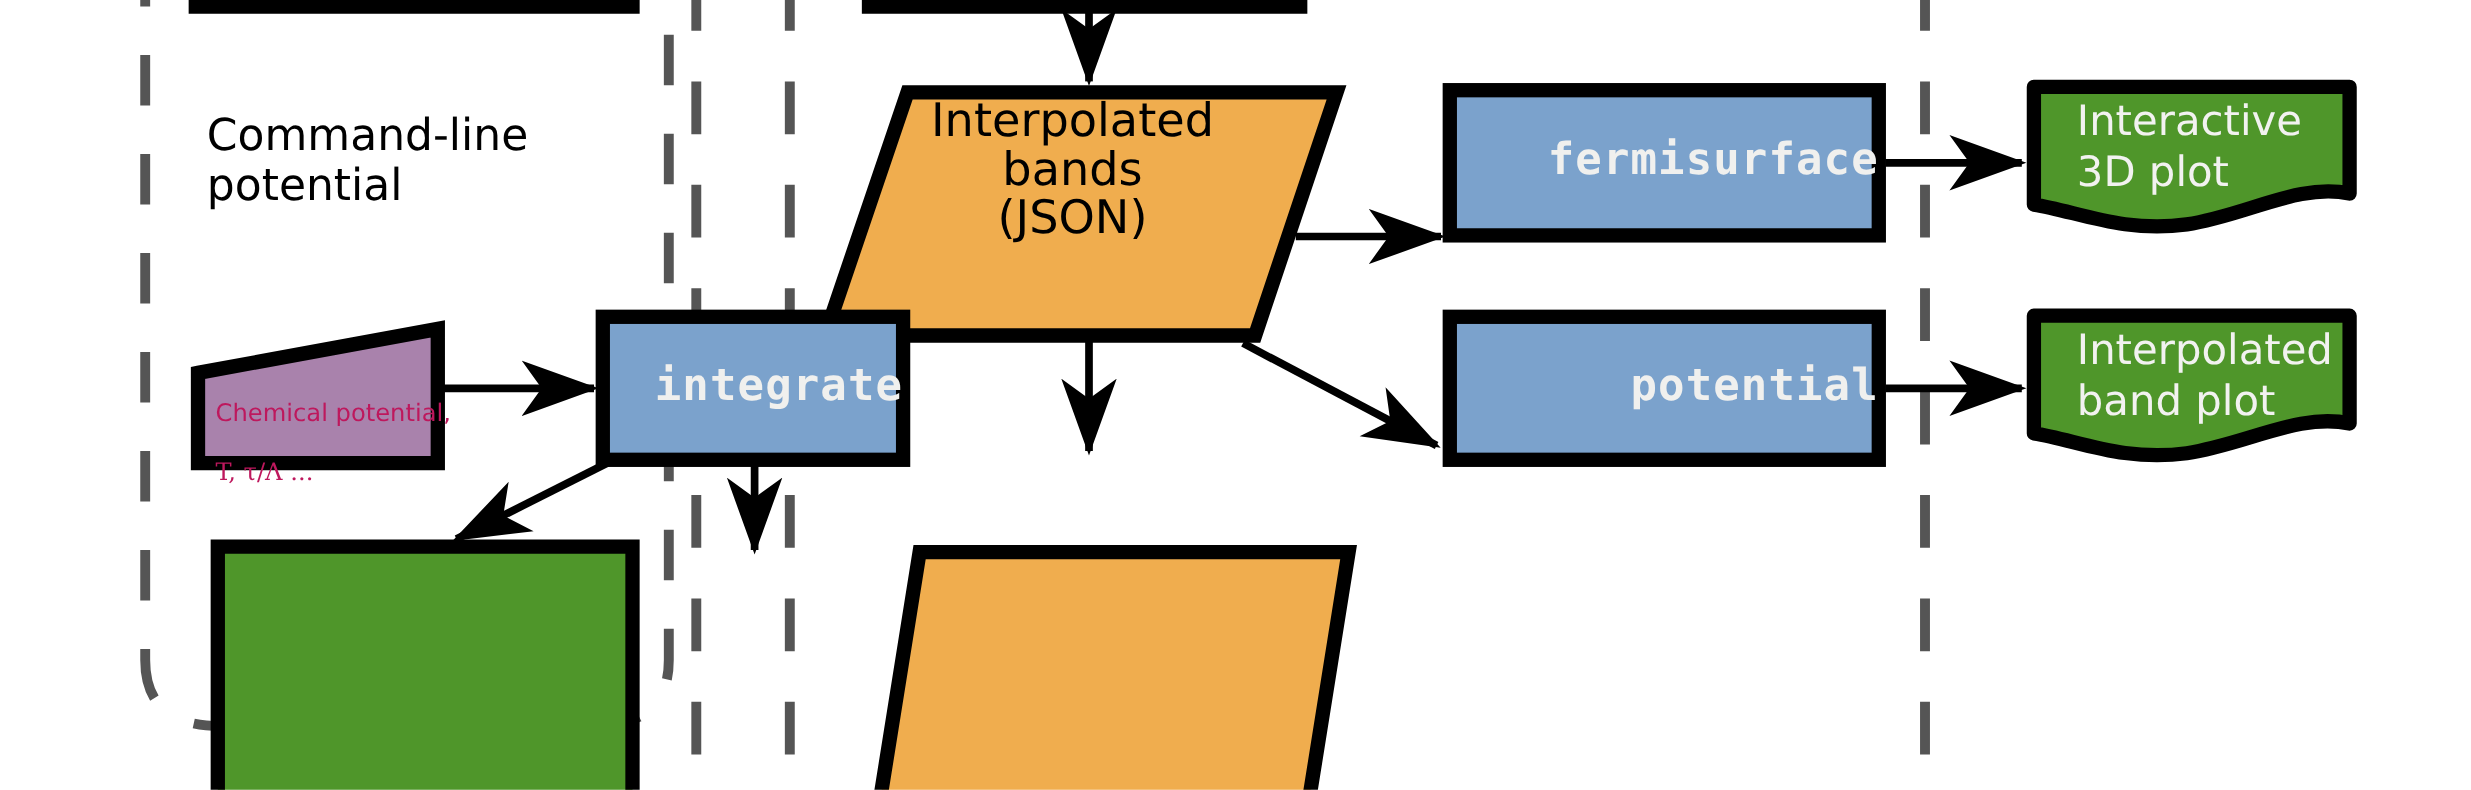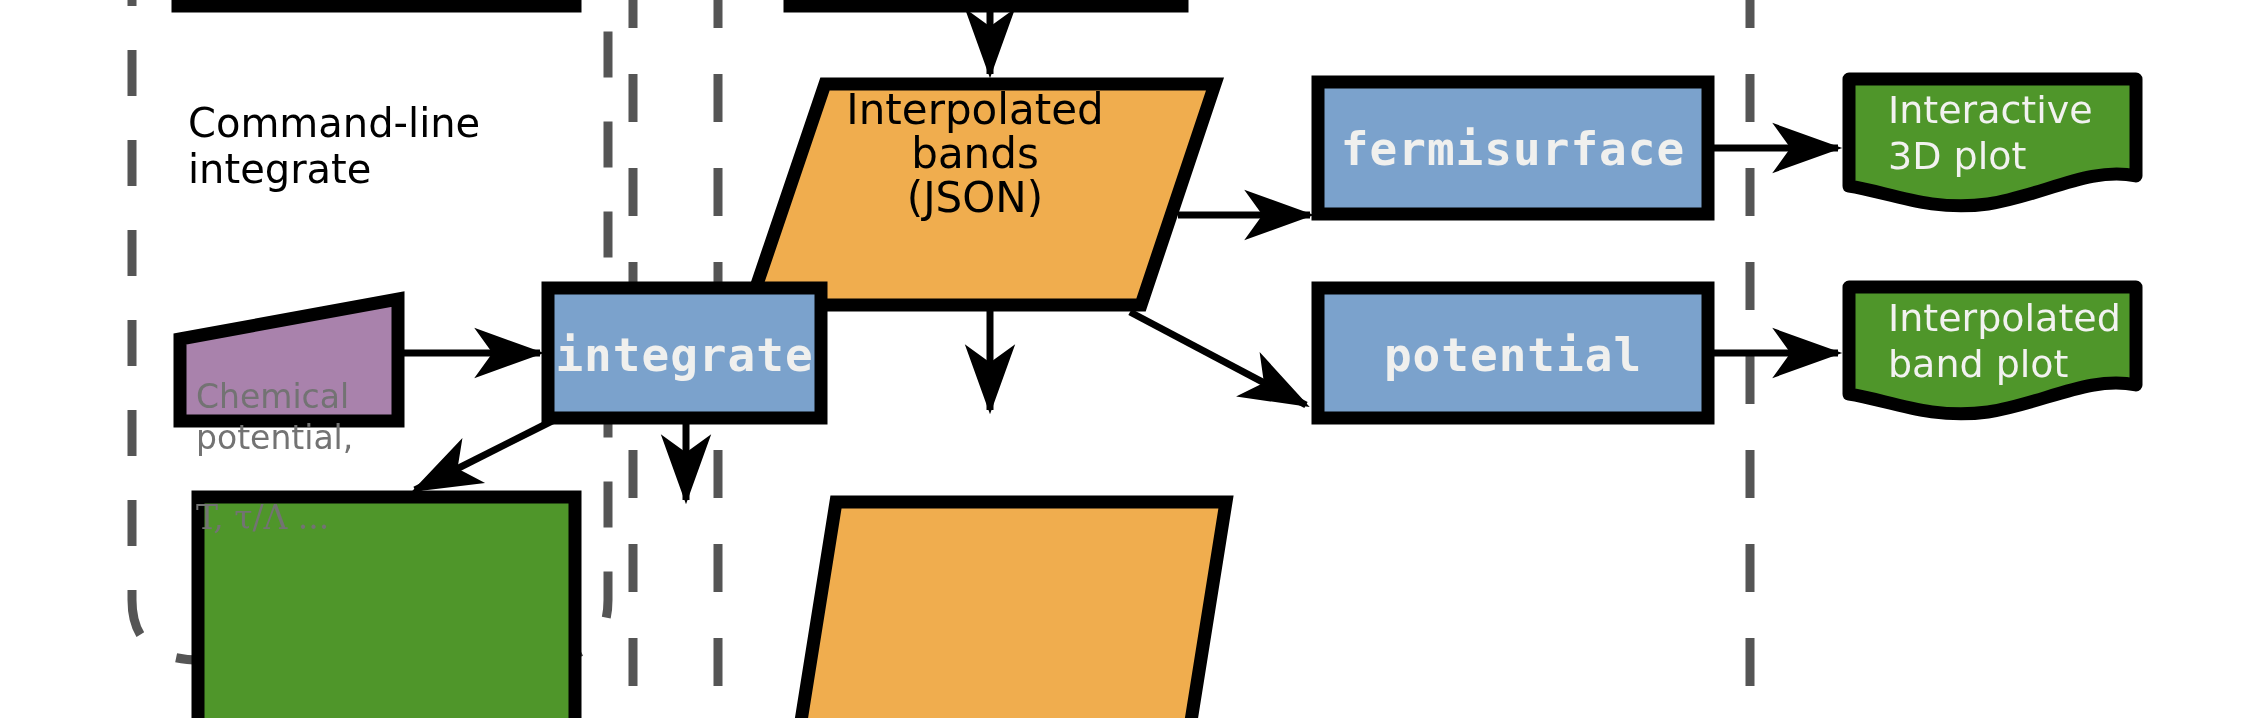--- a/index.html
+++ b/index.html
@@ -16,29 +16,29 @@
   .t-section{
     font-size:40px;color:#000;line-height:1.16;
     text-align:left;white-space:pre-line;
   }
   .t-para{
     font-size:42px;color:#000;line-height:1.05;text-align:center;
     white-space:pre-line;
   }
   .t-mono{
     font-family:"DejaVu Sans Mono", monospace;
-    font-weight:bold;font-size:46px;color:#f0f0ee;letter-spacing:1px;
-    text-align:center;
+    font-weight:bold;font-size:40px;color:#f0f0ee;letter-spacing:1px;
+    text-align:right;
   }
   .t-doc{
     font-size:38px;color:#f2f2f0;line-height:1.2;text-align:left;
     white-space:pre-line;
   }
   .t-trap{
-    font-size:33px;color:#737373;line-height:1.22;text-align:left;
+    font-size:22px;color:#be185d;line-height:1.22;text-align:left;
     white-space:pre-line;
   }
   .t-trap .mathit{font-family:"DejaVu Serif", serif;}
   .t-trap .mathup{font-family:"DejaVu Serif", serif;font-style:normal;}
 </style>
 </head>
 <body>
 
 <div id="stage">
 
@@ -93,21 +93,21 @@
 
     <path d="M 1849,287 L 2136,287 L 2136,385
              C 2090,375 2042,404 1988,412
              C 1930,420 1888,400 1849,394 Z" fill="#4f962a" stroke="#000" stroke-width="13" stroke-linejoin="round"></path>
 
     <path d="M 198,497 L 575,497 L 575,790 L 198,790 Z" fill="#4f962a" stroke="#000" stroke-width="13" stroke-linejoin="miter"></path>
     <path d="M 836,502 L 1226,502 L 1180,790 L 790,790 Z" fill="#f0ad4e" stroke="#000" stroke-width="13" stroke-linejoin="miter"></path>
   </svg>
 
   <div class="lbl t-section" style="left:188px;top:100px;width:400px;">Command-line
-integrate</div>
+potential</div>
 
   <div class="lbl t-para" style="left:810px;top:88px;width:330px;">Interpolated
 bands
 (JSON)</div>
 
   <div class="lbl t-mono" style="left:1318px;top:122px;width:390px;">fermisurface</div>
 
   <div class="lbl t-doc" style="left:1888px;top:88px;width:250px;">Interactive
 3D plot</div>
 

